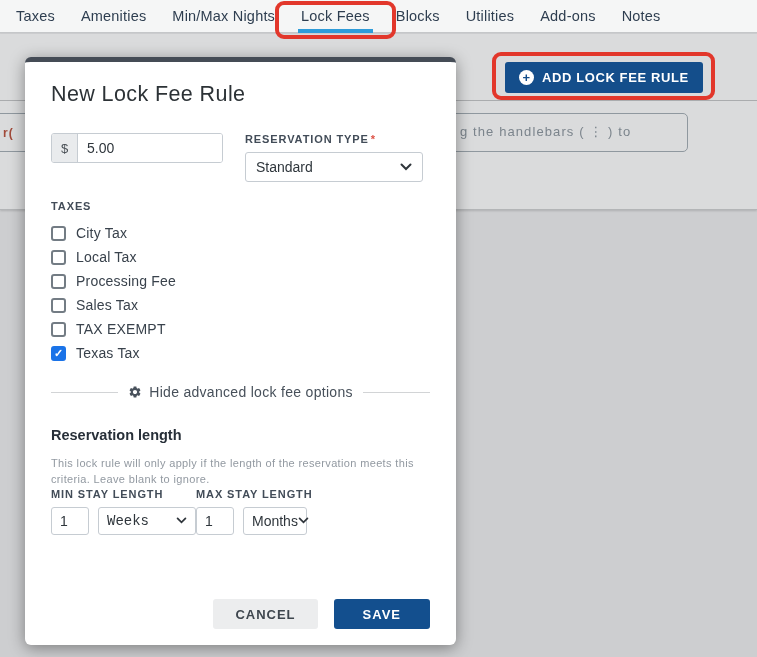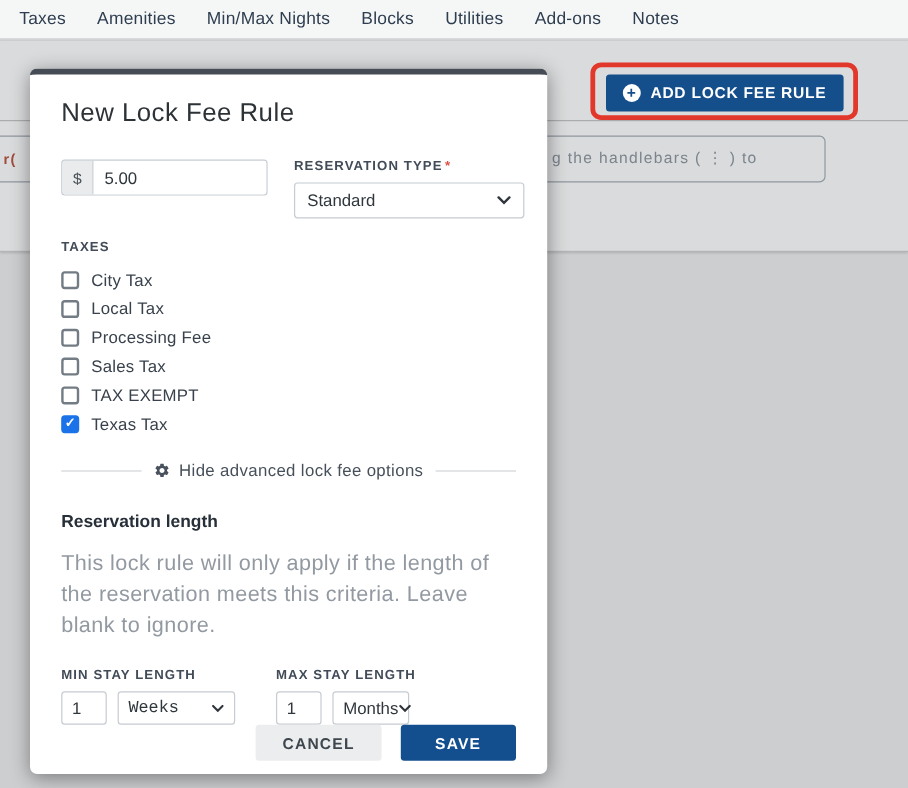--- a/index.html
+++ b/index.html
@@ -100,21 +100,21 @@
   .addon {
     width:26px; background:#e9ebed; border-right:1px solid #c6ccd2;
     display:flex; align-items:center; justify-content:center;
     font-size:13px; color:#4a5056;
   }
   .amount-group input {
     flex:1; border:none; outline:none; padding:0 9px;
     font-family:inherit; font-size:14px; color:#2f363c; min-width:0;
   }
   .sel {
-    width:192px; height:30px; border:1px solid #c6ccd2; border-radius:3px;
+    width:178px; height:30px; border:1px solid #c6ccd2; border-radius:3px;
     display:flex; align-items:center; justify-content:space-between;
     padding:14px 10px; font-size:14px; color:#2f363c; cursor:pointer; background:#fff;
   }
   .sel svg { flex:none; }
 
   .taxes-label { margin-bottom:9px; }
   .tax-item { display:flex; align-items:center; gap:10px; height:24px; cursor:pointer; }
   .cb {
     width:15px; height:15px; border:2px solid #737c84; border-radius:3px;
     display:flex; align-items:center; justify-content:center; flex:none;
@@ -128,25 +128,25 @@
     display:flex; align-items:center; gap:10px; margin:19px 0 0;
     color:#47505a; font-size:14px; letter-spacing:.3px; cursor:pointer;
   }
   .adv-divider::before, .adv-divider::after {
     content:""; flex:1; border-top:1px solid #d2d4d6;
   }
   .adv-inner { display:flex; align-items:center; gap:7px; }
 
   .rl-heading { font-size:14.5px; font-weight:bold; color:#272f38; margin-top:27px; }
   .rl-desc {
-    margin-top:13px; font-size:18px; line-height:1.45; letter-spacing:.35px;
+    margin-top:13px; font-size:11px; line-height:1.45; letter-spacing:.35px;
     color:#9299a1; max-width:386px;
   }
 
-  .stay-row { display:flex; gap:34px; margin-top:23px; }
+  .stay-row { display:flex; }
   .stay-inputs { display:flex; gap:9px; }
   .stay-inputs input {
     width:38px; height:28px; border:1px solid #c6ccd2; border-radius:3px;
     padding:0 8px; font-family:inherit; font-size:14px; color:#2f363c; outline:none;
   }
   .sel.small { height:28px; padding:0 8px; }
   .sel.w-weeks { width:98px;font-family:Liberation Mono, monospace; }
   .sel.w-months { width:64px; }
 
   .m-footer { margin-top:auto; display:flex; justify-content:flex-end; gap:16px; }
@@ -171,20 +171,24 @@
     <div class="tab">
 
       <span>Amenities</span>
     </div>
 
     <div class="tab">
 
       <span>Min/Max Nights</span>
     </div>
 
+    <div class="tab active">
+      <i class="tab-annot"></i>
+      <span>Lock Fees</span>
+    </div>
 
     <div class="tab">
 
       <span>Blocks</span>
     </div>
 
     <div class="tab">
 
       <span>Utilities</span>
     </div>

